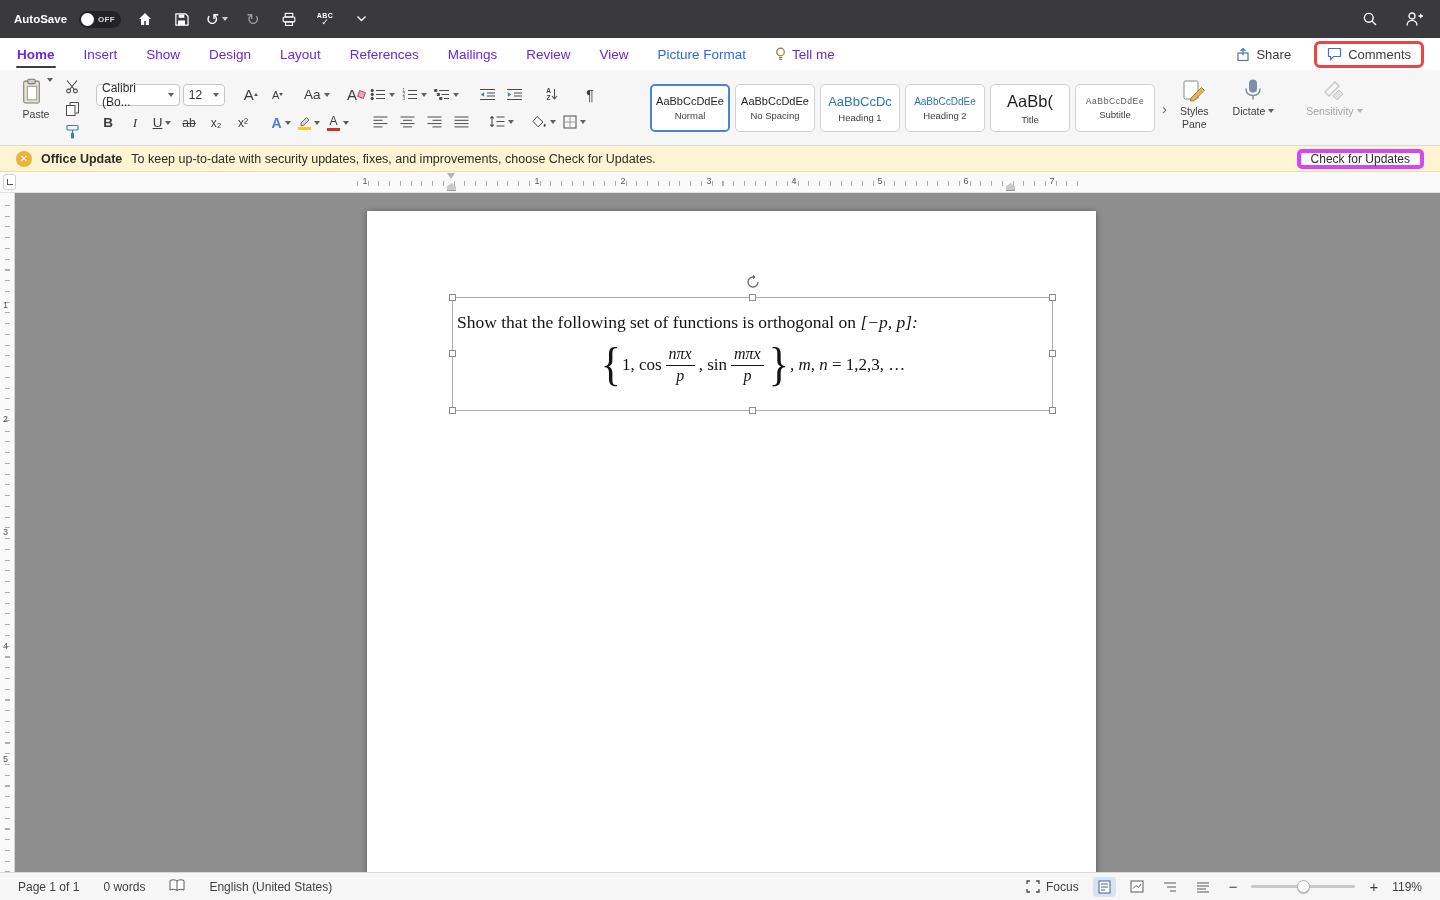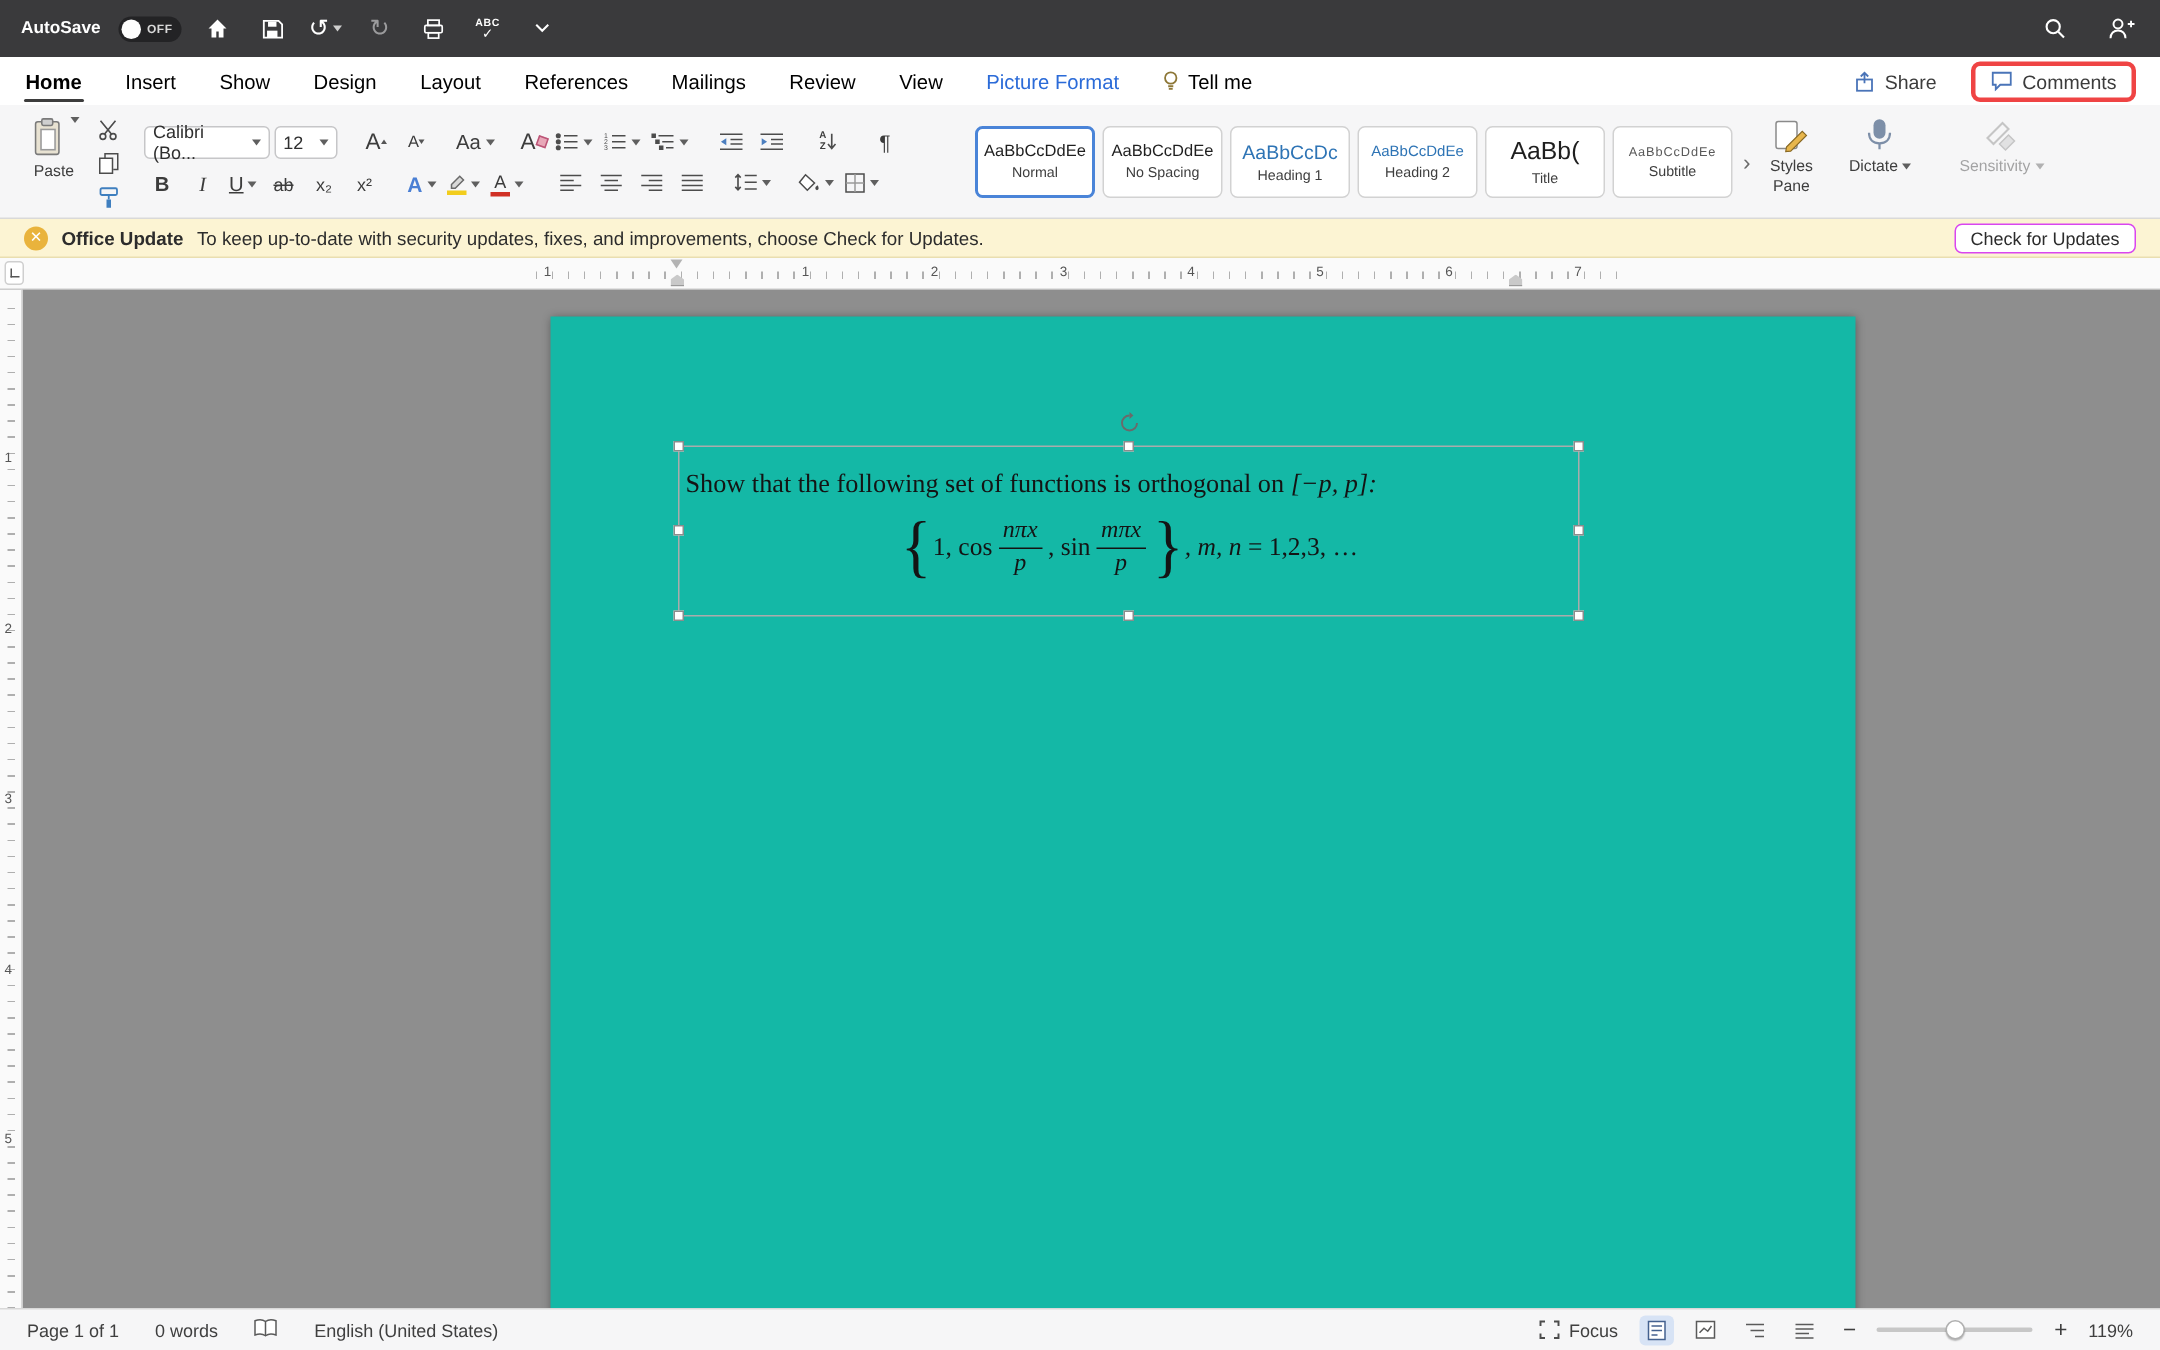--- a/index.html
+++ b/index.html
@@ -19,21 +19,21 @@
   .tb-ic.dim { color:#9b9b9d; }
   .tb-title { position:absolute; left:0; right:0; text-align:center; font-size:13px; color:#fff; pointer-events:none; }
   .tb-right { margin-left:auto; display:flex; align-items:center; gap:20px; z-index:2; }
   .proof-ic { display:flex; flex-direction:column; align-items:center; line-height:1; }
   .proof-ic .abc { font-size:7px; font-weight:700; letter-spacing:.4px; }
   .proof-ic .chk { font-size:9px; margin-top:-1px; }
 
   
   .tabrow { position:absolute; top:38px; left:0; right:0; height:32px; background:#fff;
     display:flex; align-items:center; padding:0 16px; }
-  .tab { font-size:13.5px; color:#000000; margin-right:27px; padding:7px 1px 6px; position:relative; white-space:nowrap; }
+  .tab { font-size:13.5px; color:#6d28d9; margin-right:27px; padding:7px 1px 6px; position:relative; white-space:nowrap; }
   .tab.active { font-weight:700; }
   .tab.active::after { content:""; position:absolute; left:0; right:0; bottom:0; height:2.5px; background:#3d3d3d; border-radius:2px; }
   .tab.accent { color:var(--accent-blue,#2b6bd8); }
   .tellme { display:flex; align-items:center; gap:6px; }
   .tabrow-actions { margin-left:auto; display:flex; align-items:center; gap:10px; }
   .pillbtn { display:flex; align-items:center; gap:6px; font-size:13px; color:#3c3c3c;
     border:3px solid #ef4444; border-radius:6px; padding:3px 10px; background:#fff; }
 
   
   .ribbon { position:absolute; top:70px; left:0; right:0; height:76px; background:#f6f6f7;
@@ -75,21 +75,21 @@
   .st-name { font-size:9.5px; color:#3e3e3e; }
   .more-styles { font-size:15px; color:#6a6a6a; padding:0 2px; }
   .disabled { opacity:.45; }
 
   
   .notif { position:absolute; top:146px; left:0; right:0; height:26px; background:var(--notification-bg,#fcf4d3);
     border-bottom:1px solid #e9deb0; display:flex; align-items:center; gap:9px; padding:0 16px; font-size:12.5px; color:#2c2c2c; }
   .notif-close { width:16px; height:16px; border-radius:50%; background:#e9b33c; color:#fff; font-size:10px;
     display:flex; align-items:center; justify-content:center; line-height:1; flex:none; }
   .notif-title { font-weight:700; }
-  .notif-btn { margin-left:auto; background:#fff; border:1px solid #d946ef; border-radius:5px;
+  .notif-btn { margin-left:auto; background:#fff; border:4px solid #d946ef; border-radius:5px;
     font-size:12px; height:20px; padding:0 10px; display:flex; align-items:center; color:#2c2c2c; }
 
   
   .rulerrow { position:absolute; top:172px; left:0; right:0; height:21px; background:#fafafa; border-bottom:1px solid #e2e2e2; }
   .tabsel { position:absolute; left:3px; top:2px; width:13px; height:16px; background:#fff; border:1px solid #cfcfcf; border-radius:3px;
     display:flex; align-items:center; justify-content:center; }
   .tabsel i { display:block; width:6px; height:6px; border-left:1.5px solid #555; border-bottom:1.5px solid #555; }
   .hruler { position:absolute; left:357px; width:731px; height:100%; }
   .hruler::before { content:""; position:absolute; left:0; right:0; top:9px; height:5px;
     background:repeating-linear-gradient(90deg,#969696 0 1px,transparent 1px 10.75px); opacity:.75; }
@@ -98,21 +98,21 @@
     border-right:4.5px solid transparent; border-top:6px solid #b3b3b3; }
   .mk-pent { position:absolute; bottom:1px; width:9px; height:8px; background:#c9c9c9;
     clip-path:polygon(50% 0,100% 42%,100% 100%,0 100%,0 42%); border-bottom:1px solid #9a9a9a; }
 
   
   .docarea { position:absolute; top:193px; bottom:28px; left:0; right:0; background:#8e8e8e; overflow:hidden; }
   .vruler { position:absolute; left:0; top:0; bottom:0; width:15px; background:#fafafa; border-right:1px solid #d8d8d8; }
   .vruler::before { content:""; position:absolute; top:12px; bottom:0; left:5px; width:5px;
     background:repeating-linear-gradient(180deg,#969696 0 1px,transparent 1px 10.75px); opacity:.75; }
   .vnum { position:absolute; left:3px; font-size:9px; color:#555; }
-  .page { position:absolute; left:367px; top:18px; width:870px; height:680px; background:#14b8a6;
+  .page { position:absolute; left:367px; top:18px; width:729px; height:680px; background:#ffffff;
     box-shadow:0 1px 6px rgba(0,0,0,.4);text-align:right; }
 
   .selbox { position:absolute; left:85px; top:86px; width:601px; height:114px; border:1px solid #ababab; }
   .handle { position:absolute; width:7px; height:7px; background:#fff; border:1px solid #8c8c8c; }
   .h-tl{left:-4px;top:-4px}.h-tm{left:50%;margin-left:-4px;top:-4px}.h-tr{right:-4px;top:-4px}
   .h-ml{left:-4px;top:50%;margin-top:-4px}.h-mr{right:-4px;top:50%;margin-top:-4px}
   .h-bl{left:-4px;bottom:-4px}.h-bm{left:50%;margin-left:-4px;bottom:-4px}.h-br{right:-4px;bottom:-4px}
   .rot { position:absolute; top:-24px; left:50%; transform:translateX(-50%); width:16px; height:16px; }
 
   .objline1 { position:absolute; left:4px; top:14px; font-family:"Liberation Serif","DejaVu Serif",serif;

